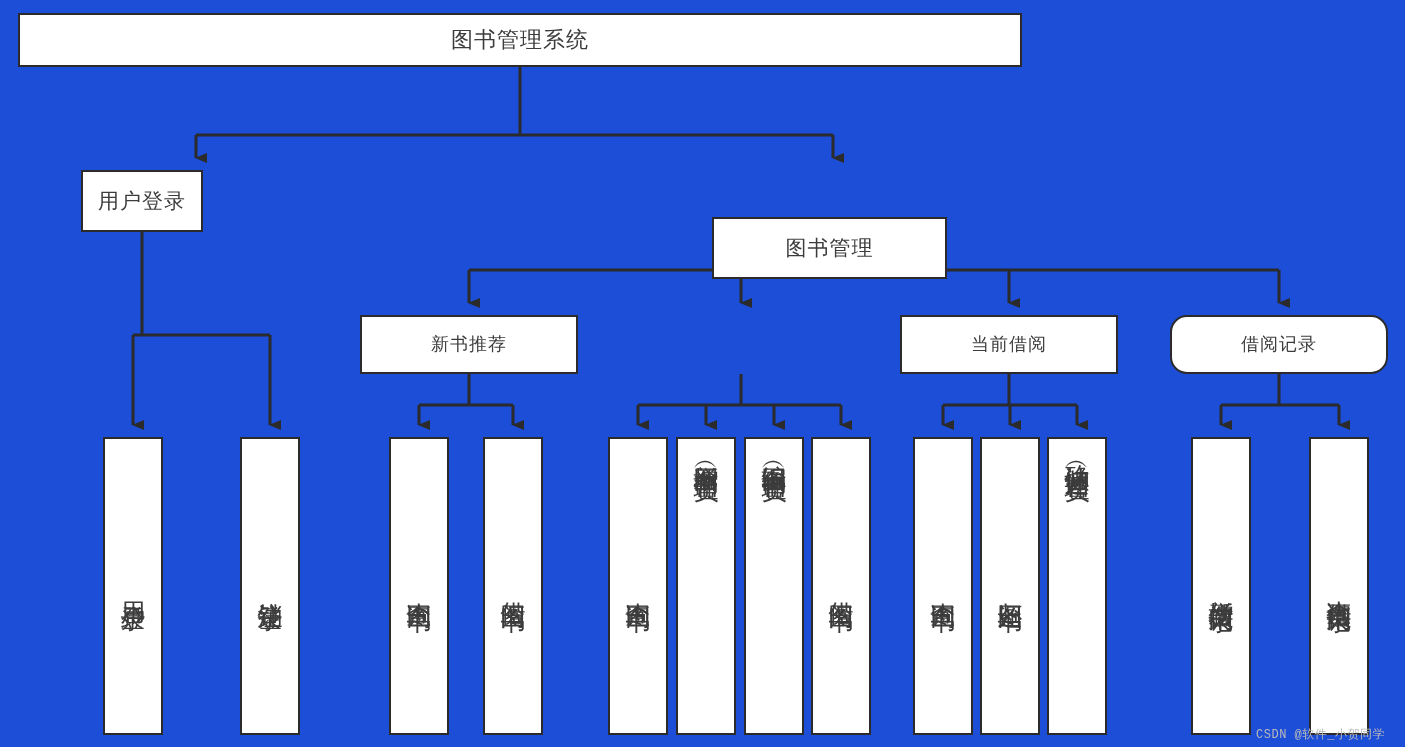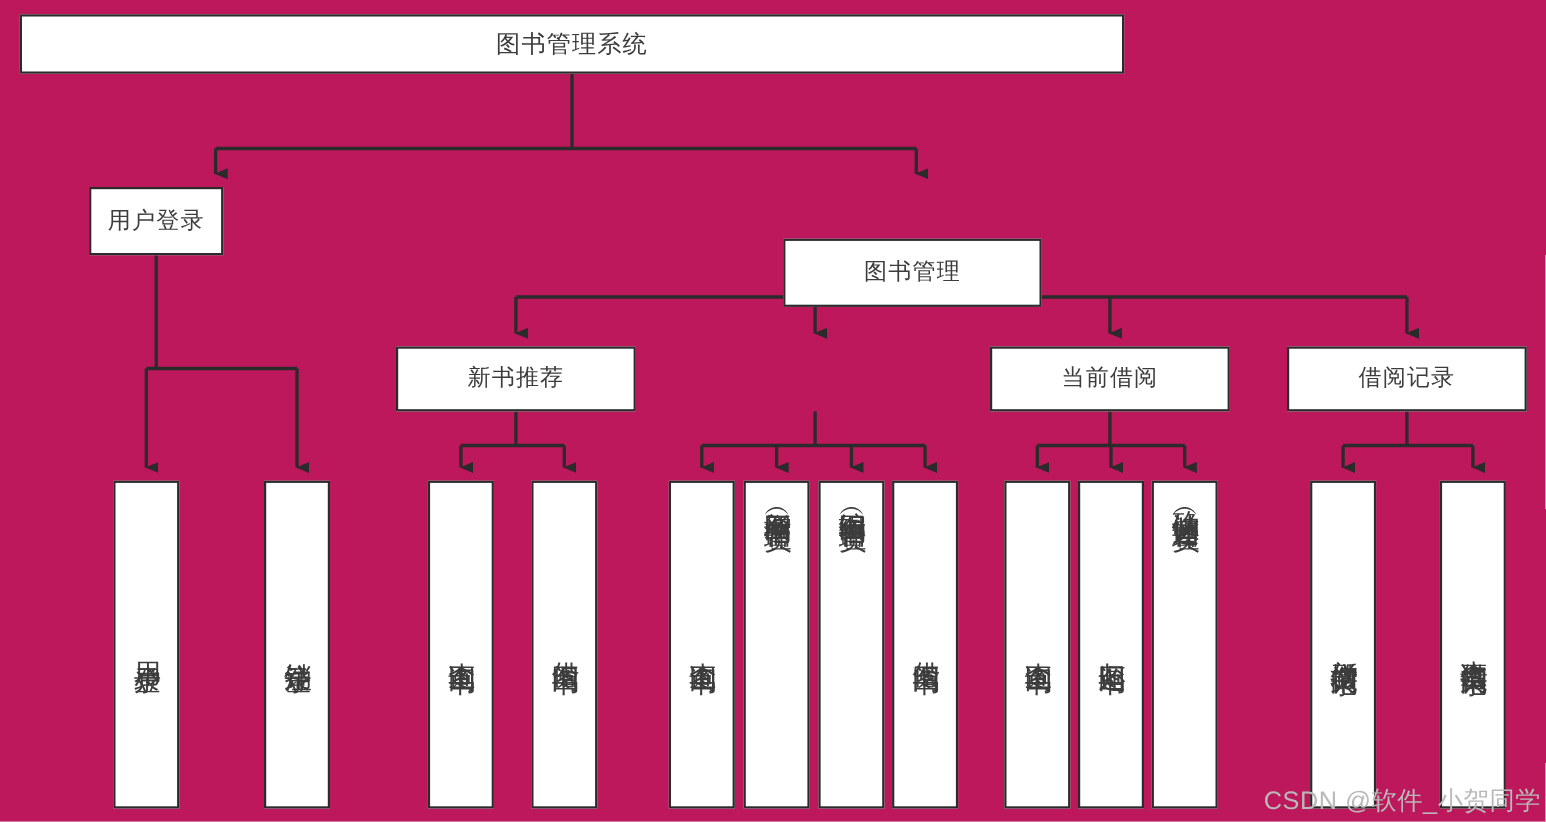--- a/index.html
+++ b/index.html
@@ -8,21 +8,21 @@
     padding: 0;
     background: #ffffff;
   }
   body {
     font-family: "Liberation Sans", "DejaVu Sans", sans-serif;
   }
   #diagram-root {
     position: relative;
     width: 1405px;
     height: 747px;
-    background: #be185d;
+    background: #1d4ed8;
     overflow: hidden;
   }
   #edge-layer {
     position: absolute;
     left: 0;
     top: 0;
     width: 1405px;
     height: 747px;
     pointer-events: none;
   }
@@ -43,21 +43,21 @@
     letter-spacing: 1px;
     color: #3c3c3c;
   }
   .level-root .node-label {
     font-size: 22px;
   }
   .level-2 .node-label {
     font-size: 21px;
   }
   .level-3 .node-label {
-    font-size: 21px;
+    font-size: 18px;
   }
   .leaf {
     align-items: flex-start;
     justify-content: center;
     padding-top: 0;
   }
   .leaf .node-label {
     writing-mode: vertical-rl;
     text-orientation: upright;
     font-size: 25px;
@@ -67,27 +67,28 @@
   }
   .leaf.align-center {
     align-items: center;
   }
   .leaf.align-top {
     align-items: flex-start;
     padding-top: 6px;
   }
   #watermark {
     position: absolute;
-    right: 4px;
+    right: 20px;
     bottom: 4px;
-    font-size: 23px;
+    font-size: 12px;
     color: #b9b9b9;
     letter-spacing: 0.5px;
     white-space: nowrap;
     user-select: none;
+    font-family: Liberation Mono, monospace;
   }
 </style>
 </head>
 <body>
 
 <div id="diagram-root">
 
   <svg id="edge-layer" width="1405" height="747" viewBox="0 0 1405 747">
     <defs>
       <marker id="arrowhead" markerWidth="10" markerHeight="12" refX="5" refY="11" orient="auto" markerUnits="userSpaceOnUse">
@@ -148,21 +149,21 @@
   <div class="node level-2" style="left:712px; top:170px; width:235px; height:62px;margin-top:47px;">
     <span class="node-label">图书管理</span>
   </div>
 
   <div class="node level-3" style="left:360px; top:315px; width:218px; height:59px;">
     <span class="node-label">新书推荐</span>
   </div>
   <div class="node level-3" style="left:900px; top:315px; width:218px; height:59px;">
     <span class="node-label">当前借阅</span>
   </div>
-  <div class="node level-3" style="left:1170px; top:315px; width:218px; height:59px;">
+  <div class="node level-3" style="left:1170px; top:315px; width:218px; height:59px;border-radius:17px;">
     <span class="node-label">借阅记录</span>
   </div>
 
   <div class="node leaf align-center" style="left:103px; top:437px; width:60px; height:298px;">
     <span class="node-label">用户登录</span>
   </div>
   <div class="node leaf align-center" style="left:240px; top:437px; width:60px; height:298px;">
     <span class="node-label">注销登录</span>
   </div>
 

